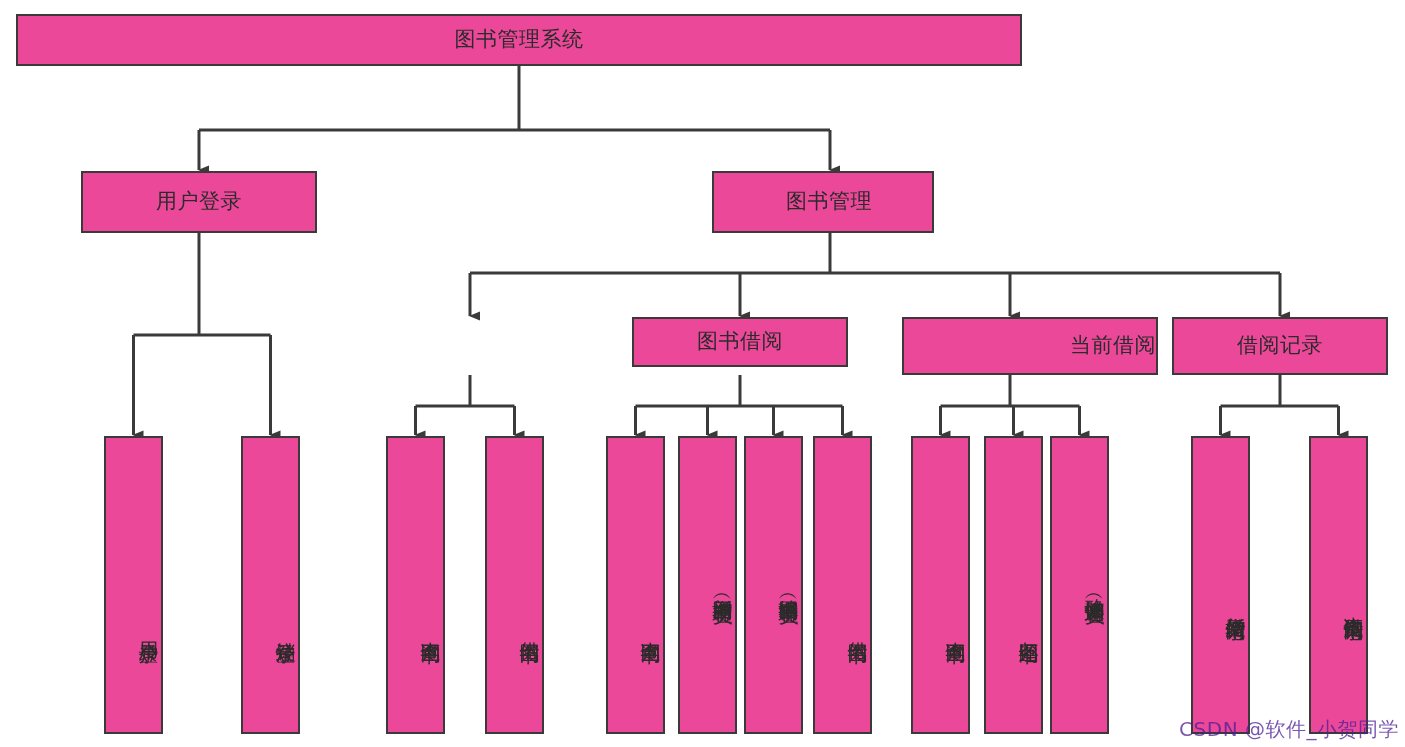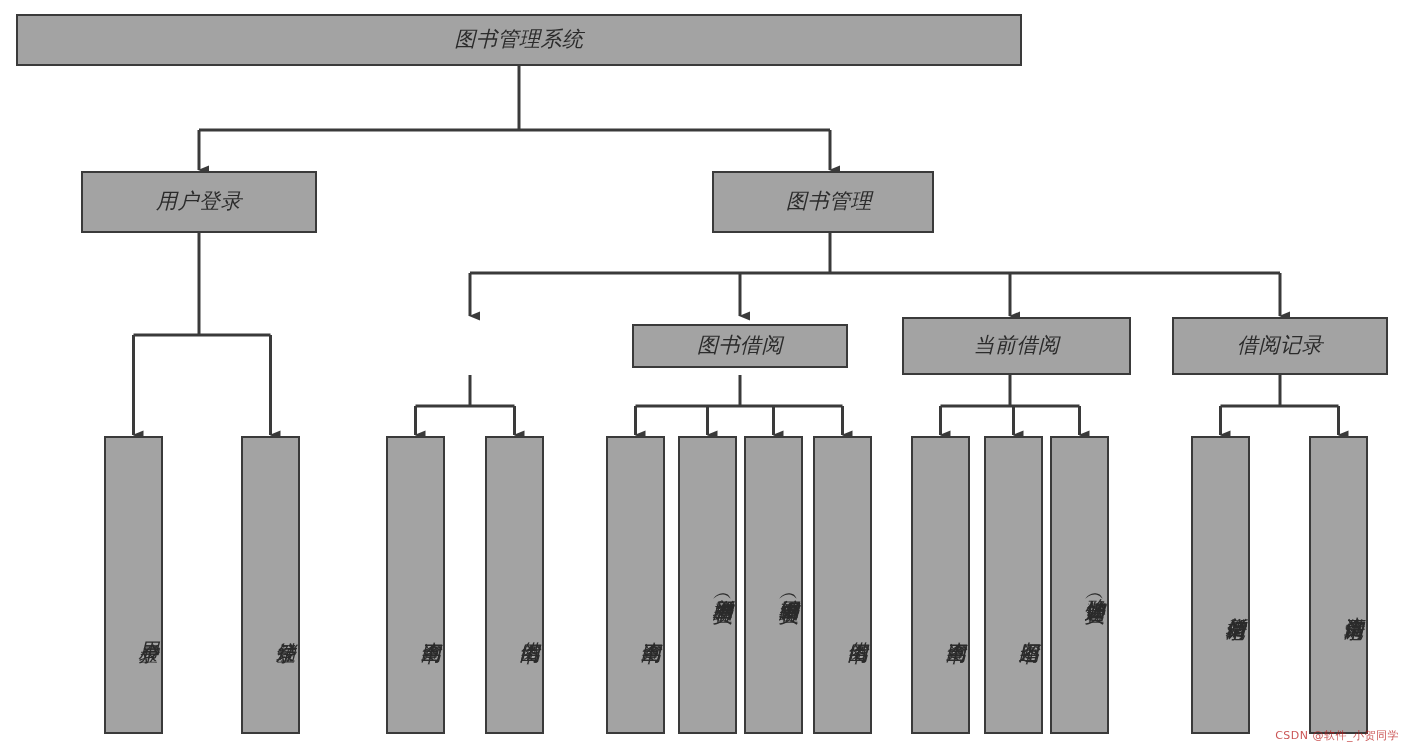--- a/index.html
+++ b/index.html
@@ -19,26 +19,25 @@
   }
   #diagram-svg {
     position: absolute;
     left: 0;
     top: 0;
   }
   .node-box {
     position: absolute;
     box-sizing: border-box;
     border: 2px solid #3a3a3a;
-    background: #a3a3a3;
+    background: #ec4899;
     display: flex;
     align-items: center;
     justify-content: center;
     color: #2b2b2b;
-    font-style: italic;
   }
   .node-h {
     font-size: 21px;
     letter-spacing: 0.5px;
     line-height: 1.1;
   }
   .node-v {
     writing-mode: vertical-rl;
     text-orientation: upright;
     font-size: 20px;
@@ -55,22 +54,22 @@
   }
   .vtext {
     writing-mode: vertical-rl;
     text-orientation: upright;
     display: block;
   }
   .watermark {
     position: absolute;
     right: 6px;
     bottom: 4px;
-    font-size: 11px;
-    color: #b91c1c;
+    font-size: 20px;
+    color: #4c1d95;
     opacity: 0.75;
     white-space: nowrap;
     letter-spacing: 0.5px;
   }
 </style>
 </head>
 <body>
 
 <div id="canvas">
 
@@ -121,24 +120,24 @@
     <span>图书管理系统</span>
   </div>
 
   <div class="node-box node-h" style="left:81px; top:171px; width:236px; height:62px;">
     <span>用户登录</span>
   </div>
   <div class="node-box node-h" style="left:712px; top:171px; width:222px; height:62px;padding-left:12px;">
     <span>图书管理</span>
   </div>
 
-  <div class="node-box node-h" style="left:632px; top:324px; width:216px; height:44px;">
+  <div class="node-box node-h" style="left:632px; top:317px; width:216px; height:50px;">
     <span>图书借阅</span>
   </div>
-  <div class="node-box node-h" style="left:902px; top:317px; width:229px; height:58px;">
+  <div class="node-box node-h" style="left:902px; top:317px; width:256px; height:58px;justify-content:flex-end;">
     <span>当前借阅</span>
   </div>
   <div class="node-box node-h" style="left:1172px; top:317px; width:216px; height:58px;align-items:center;">
     <span>借阅记录</span>
   </div>
 
   <div class="node-box node-v" style="left:104px; top:436px; width:59px; height:298px; padding-top:86px;">
     <span class="vtext">用户登录</span>
   </div>
   <div class="node-box node-v" style="left:241px; top:436px; width:59px; height:298px; padding-top:86px;">

